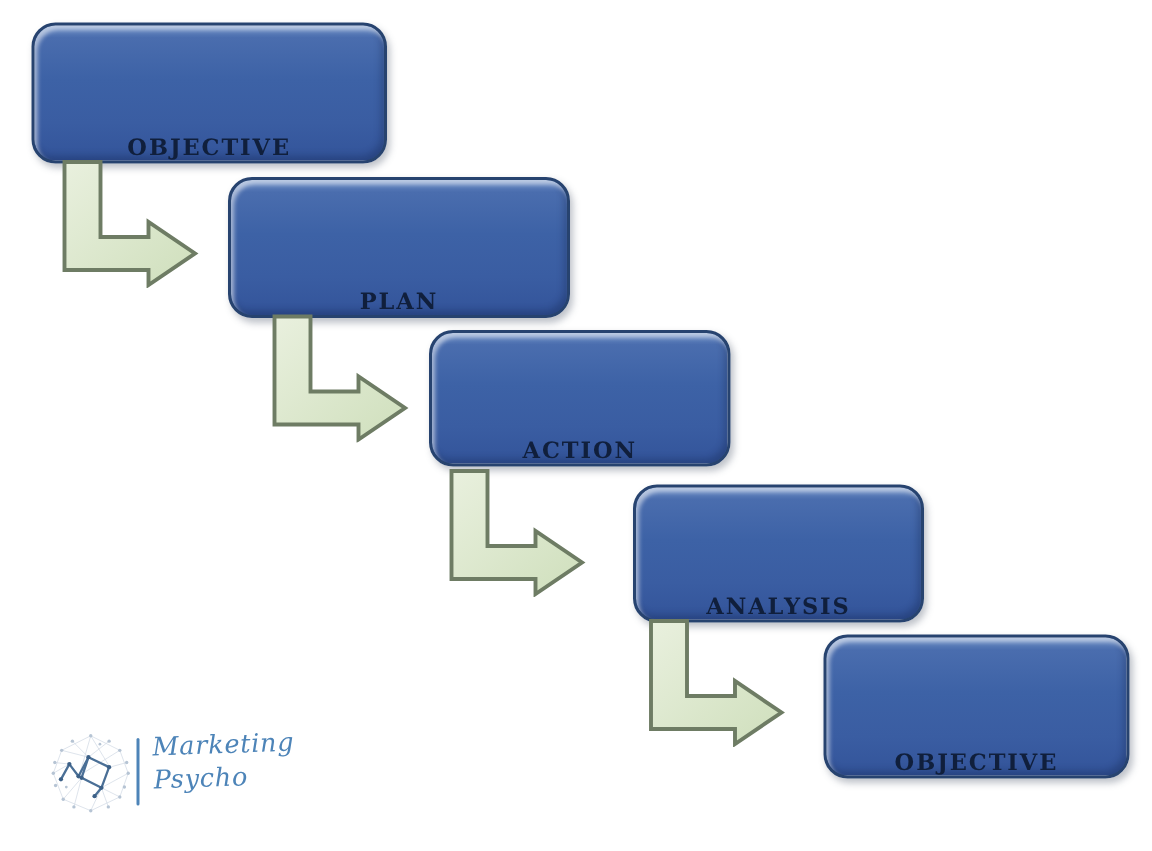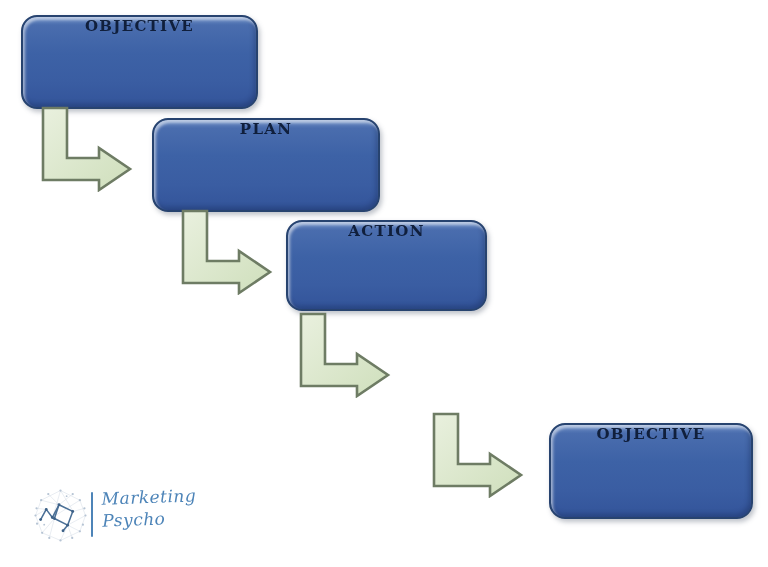--- a/index.html
+++ b/index.html
@@ -12,21 +12,21 @@
   
   .step-box{
     position:absolute;
     border-radius:16px;
     border:2px solid #27436f;
     background:linear-gradient(180deg,#6f90c6 0%,#4a6dae 9%,#3d62a6 40%,#3a5da2 72%,#33549a 100%);
     box-shadow:
       inset 2px 3px 3px rgba(255,255,255,.55),
       inset -2px -3px 5px rgba(10,25,60,.28),
       2px 3px 5px rgba(110,120,135,.45);
-    display:flex;align-items:flex-start;justify-content:center;
+    display:flex;align-items:flex-end;justify-content:center;
     color:#101f3c;
     font-weight:bold;font-size:15px;letter-spacing:1.3px;
   }
   .box-1{left:21px;top:15px;width:233px;height:90px;}
   .box-2{left:152px;top:118px;width:224px;height:90px;}
   .box-3{left:286px;top:220px;width:197px;height:87px;}
   .box-4{left:422px;top:323px;width:190px;height:88px;}
   .box-5{left:549px;top:423px;width:200px;height:92px;}
 
   
@@ -52,20 +52,23 @@
 <div class="stage">
 
   <div class="step-box box-1">
     <span>OBJECTIVE</span>
   </div>
   <div class="step-box box-2">
     <span>PLAN</span>
   </div>
   <div class="step-box box-3">
     <span>ACTION</span>
+  </div>
+  <div class="step-box box-4">
+    <span>ANALYSIS</span>
   </div>
   <div class="step-box box-5">
     <span>OBJECTIVE</span>
   </div>
 
   <svg class="elbow arrow-1" viewBox="0 0 92 86">
     <defs>
         <linearGradient id="ag1" x1="0" y1="0" x2="1" y2="1">
       <stop offset="0" stop-color="#e9f0de"></stop>
           <stop offset="1" stop-color="#cfdfbc"></stop>

